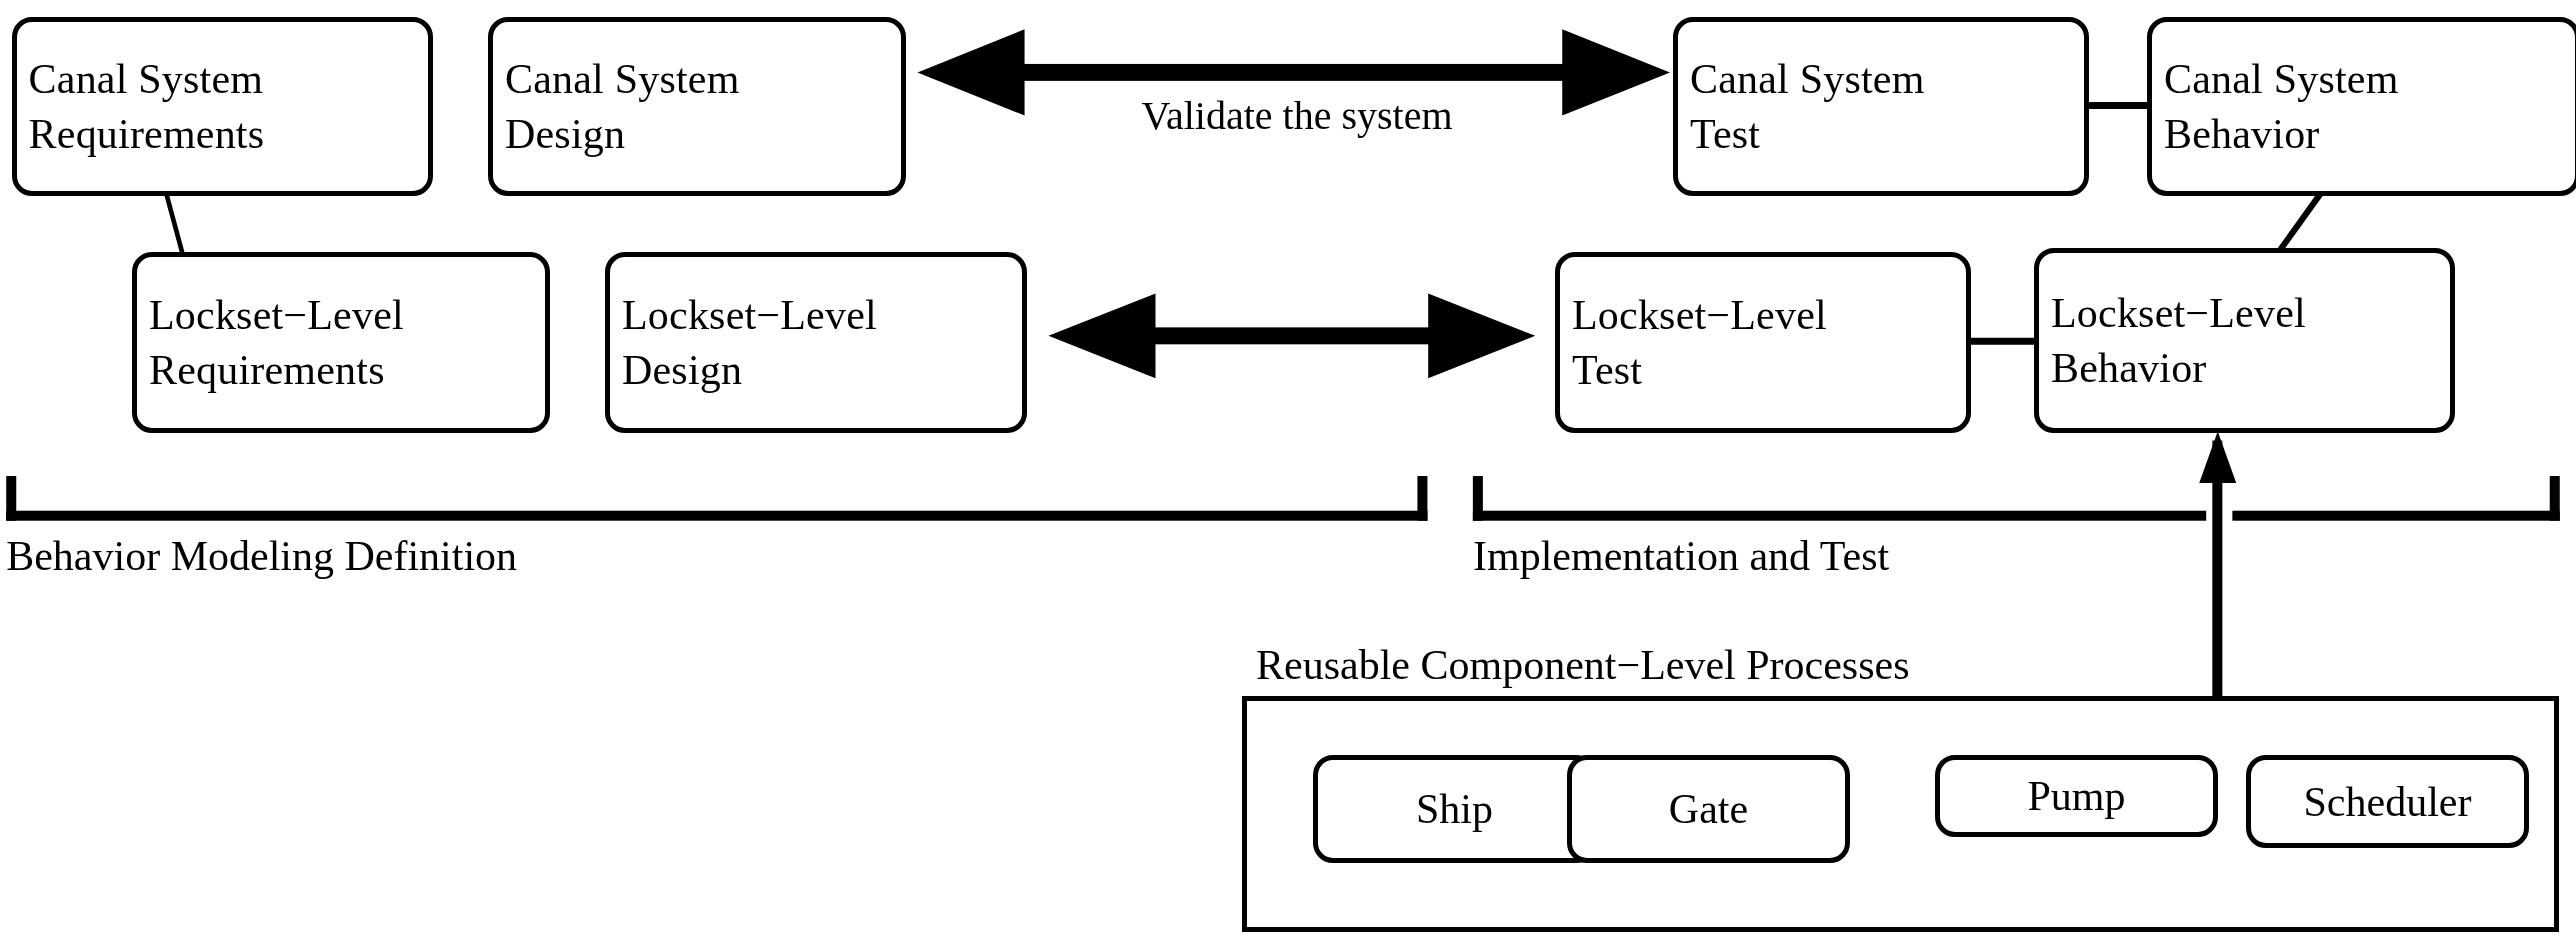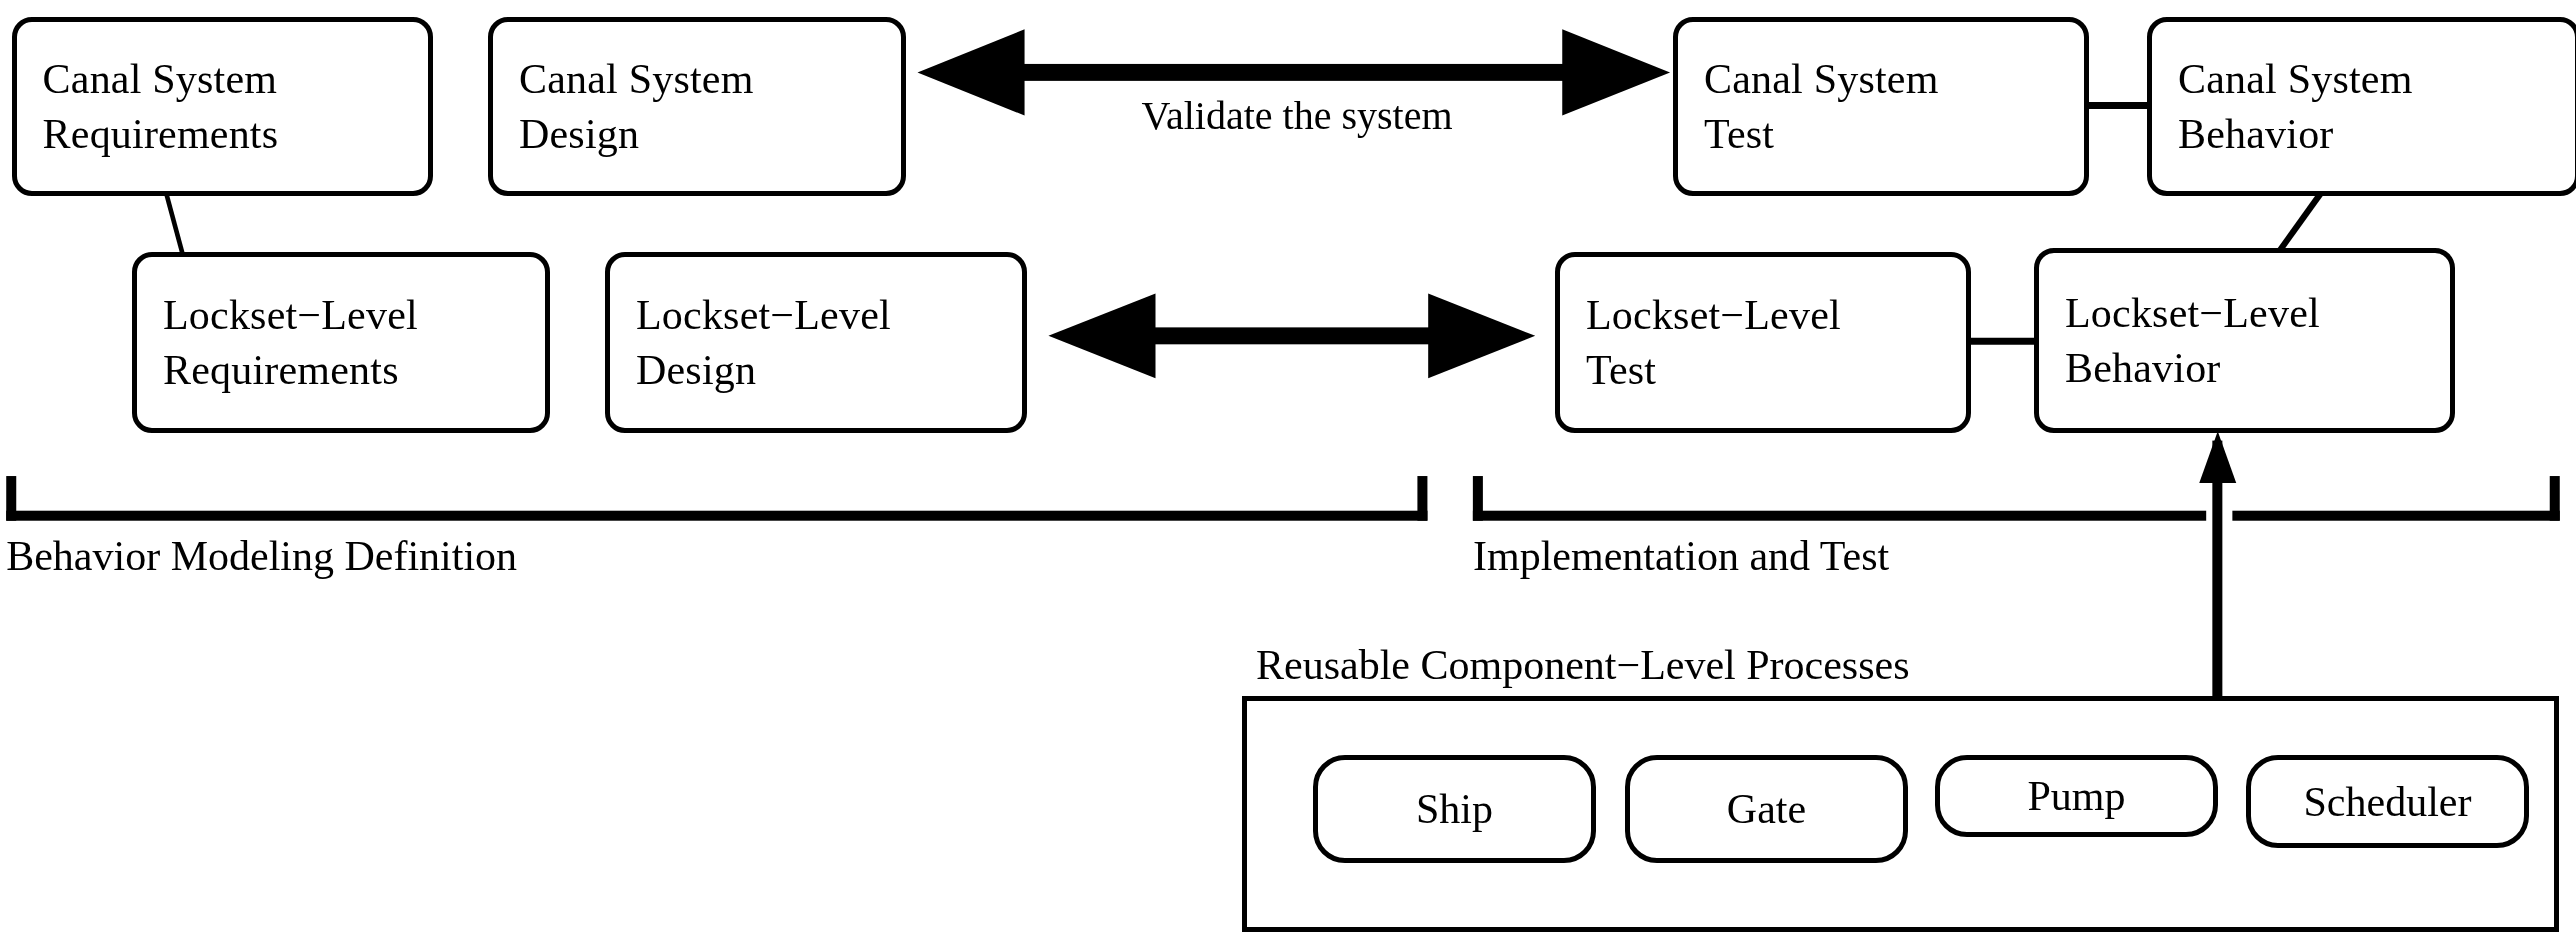--- a/index.html
+++ b/index.html
@@ -1,23 +1,23 @@
 <!DOCTYPE html>
 <html style="font-size:12.3px"><head>
 <meta charset="utf-8">
 <style>
   html,body{margin:0;padding:0;background:#ffffff;}
   body{width:2576px;height:949px;position:relative;overflow:hidden;
        font-family:"Liberation Serif","DejaVu Serif",serif;color:#000;}
   #stage{position:absolute;left:0;top:0;width:2576px;height:949px;}
   .node{position:absolute;box-sizing:border-box;border:5.4px solid #000;border-radius:20px;
         background:#fff;display:flex;flex-direction:column;justify-content:center;
-        padding-left:26px;z-index:5;}
+        padding-left:12px;z-index:5;}
   .node .ln{font-size:42px;line-height:1.30;white-space:nowrap;letter-spacing:0.2px;}
-  .chip{position:absolute;box-sizing:border-box;border:5.4px solid #000;border-radius:32px;
+  .chip{position:absolute;box-sizing:border-box;border:5.4px solid #000;border-radius:20px;
         background:#fff;display:flex;align-items:center;justify-content:center;z-index:6;}
   .chip .ln{font-size:42px;line-height:1;white-space:nowrap;}
   .group-box{position:absolute;box-sizing:border-box;border:5.4px solid #000;background:#fff;z-index:3;}
   .caption{position:absolute;font-size:42px;line-height:1;white-space:nowrap;z-index:7;}
   .arrlabel{position:absolute;font-size:40px;line-height:1;white-space:nowrap;z-index:7;text-align:center;}
   svg.layer{position:absolute;left:0;top:0;width:2576px;height:949px;overflow:visible;z-index:4;}
   svg.layer.top{z-index:8;}
 </style>
 </head>
 <body>
@@ -114,21 +114,21 @@
   <div class="caption" style="left:1256px;top:644px;">Reusable Component−Level Processes</div>
 
   <div class="caption" style="left:1473px;top:535px;">Implementation and Test</div>
 
   <div class="group-box" style="left:1242px;top:696px;width:1317px;height:236px;">
   </div>
 
   <div class="chip" style="left:1313px;top:755px;width:283px;height:108px;">
     <span class="ln">Ship</span>
   </div>
-  <div class="chip" style="left:1625px;top:755px;width:283px;height:108px;text-align:right;">
+  <div class="chip" style="left:1567px;top:755px;width:283px;height:108px;text-align:right;">
     <span class="ln">Gate</span>
   </div>
   <div class="chip" style="left:1935px;top:755px;width:283px;height:82px;">
     <span class="ln">Pump</span>
   </div>
   <div class="chip" style="left:2246px;top:755px;width:283px;height:93px;">
     <span class="ln">Scheduler</span>
   </div>
 
 </div>

